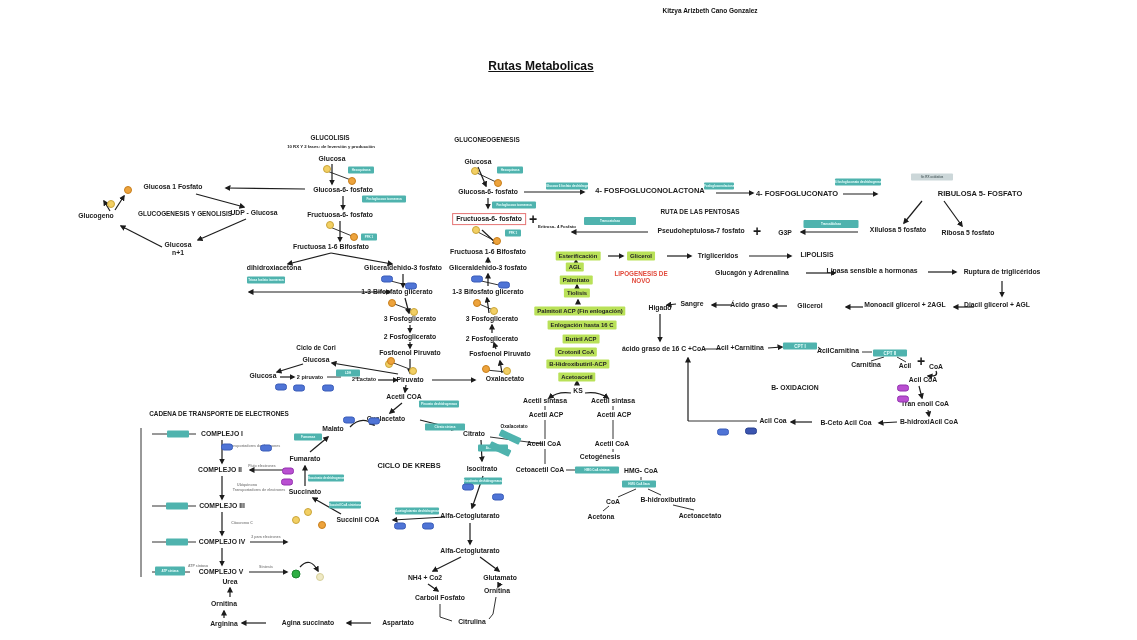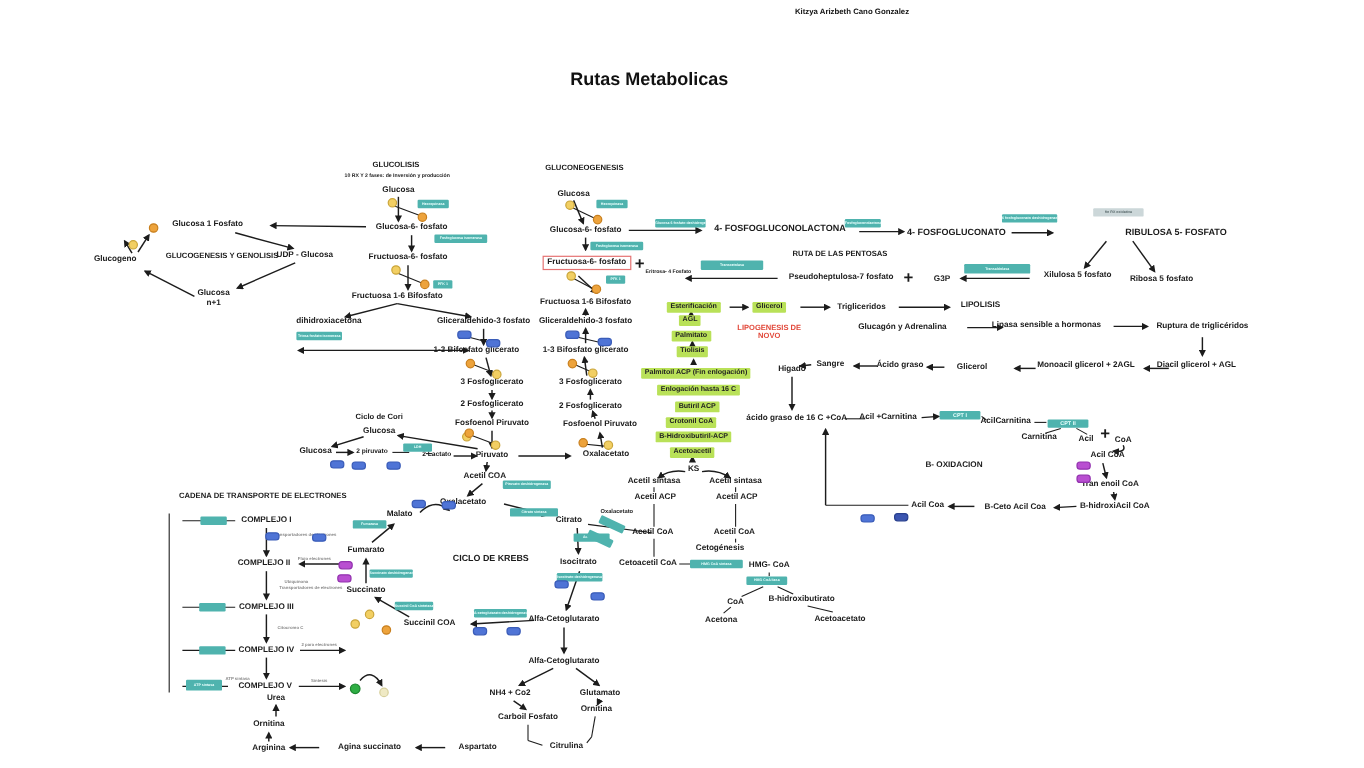--- a/index.html
+++ b/index.html
@@ -169,21 +169,21 @@
       <line x1="757" y1="421" x2="688" y2="421" stroke="#1c1c1c" stroke-width="0.9"></line>
       <line x1="524" y1="192" x2="584" y2="192" stroke="#1c1c1c" stroke-width="1.2" marker-end="url(#ah)"></line>
       <line x1="716" y1="193" x2="753" y2="193" stroke="#1c1c1c" stroke-width="1.2" marker-end="url(#ah)"></line>
       <line x1="843" y1="194" x2="877" y2="194" stroke="#1c1c1c" stroke-width="1.2" marker-end="url(#ah)"></line>
       <line x1="922" y1="201" x2="904" y2="223" stroke="#1c1c1c" stroke-width="1.2" marker-end="url(#ah)"></line>
       <line x1="944" y1="201" x2="962" y2="226" stroke="#1c1c1c" stroke-width="1.2" marker-end="url(#ah)"></line>
       <line x1="858" y1="232" x2="801" y2="232" stroke="#1c1c1c" stroke-width="1.2" marker-end="url(#ah)"></line>
       <line x1="648" y1="232" x2="572" y2="232" stroke="#1c1c1c" stroke-width="1.2" marker-end="url(#ah)"></line>
     </svg>
   <div class="toptext" style="left:710px;top:10px;font-size:6.5px;">Kitzya Arizbeth Cano Gonzalez</div>
-  <div class="toptext" style="left:541px;top:66px;font-size:15px;">Rutas Metabolicas</div>
+  <div class="toptext" style="left:541px;top:66px;font-size:12px;text-decoration:underline;">Rutas Metabolicas</div>
 <div class="nd h" style="left: 330px; top: 138px;">GLUCOLISIS</div>
     <div class="nd tiny" style="left: 331px; top: 147px;">10 RX Y 2 fases: de Inversión y producción</div>
     <div class="nd t" style="left: 332px; top: 159px;">Glucosa</div>
     <div class="nd t" style="left: 343px; top: 190px;">Glucosa-6- fosfato</div>
     <div class="nd t" style="left: 340px; top: 215px;">Fructuosa-6- fosfato</div>
     <div class="nd t" style="left: 331px; top: 247px;">Fructuosa 1-6 Bifosfato</div>
     <div class="nd t" style="left: 173px; top: 187px;">Glucosa 1 Fosfato</div>
     <div class="nd t" style="left: 96px; top: 216px;">Glucogeno</div>
     <div class="nd h" style="left: 185px; top: 214px;">GLUCOGENESIS Y GENOLISIS</div>
     <div class="nd t" style="left: 254px; top: 213px;">UDP - Glucosa</div>

